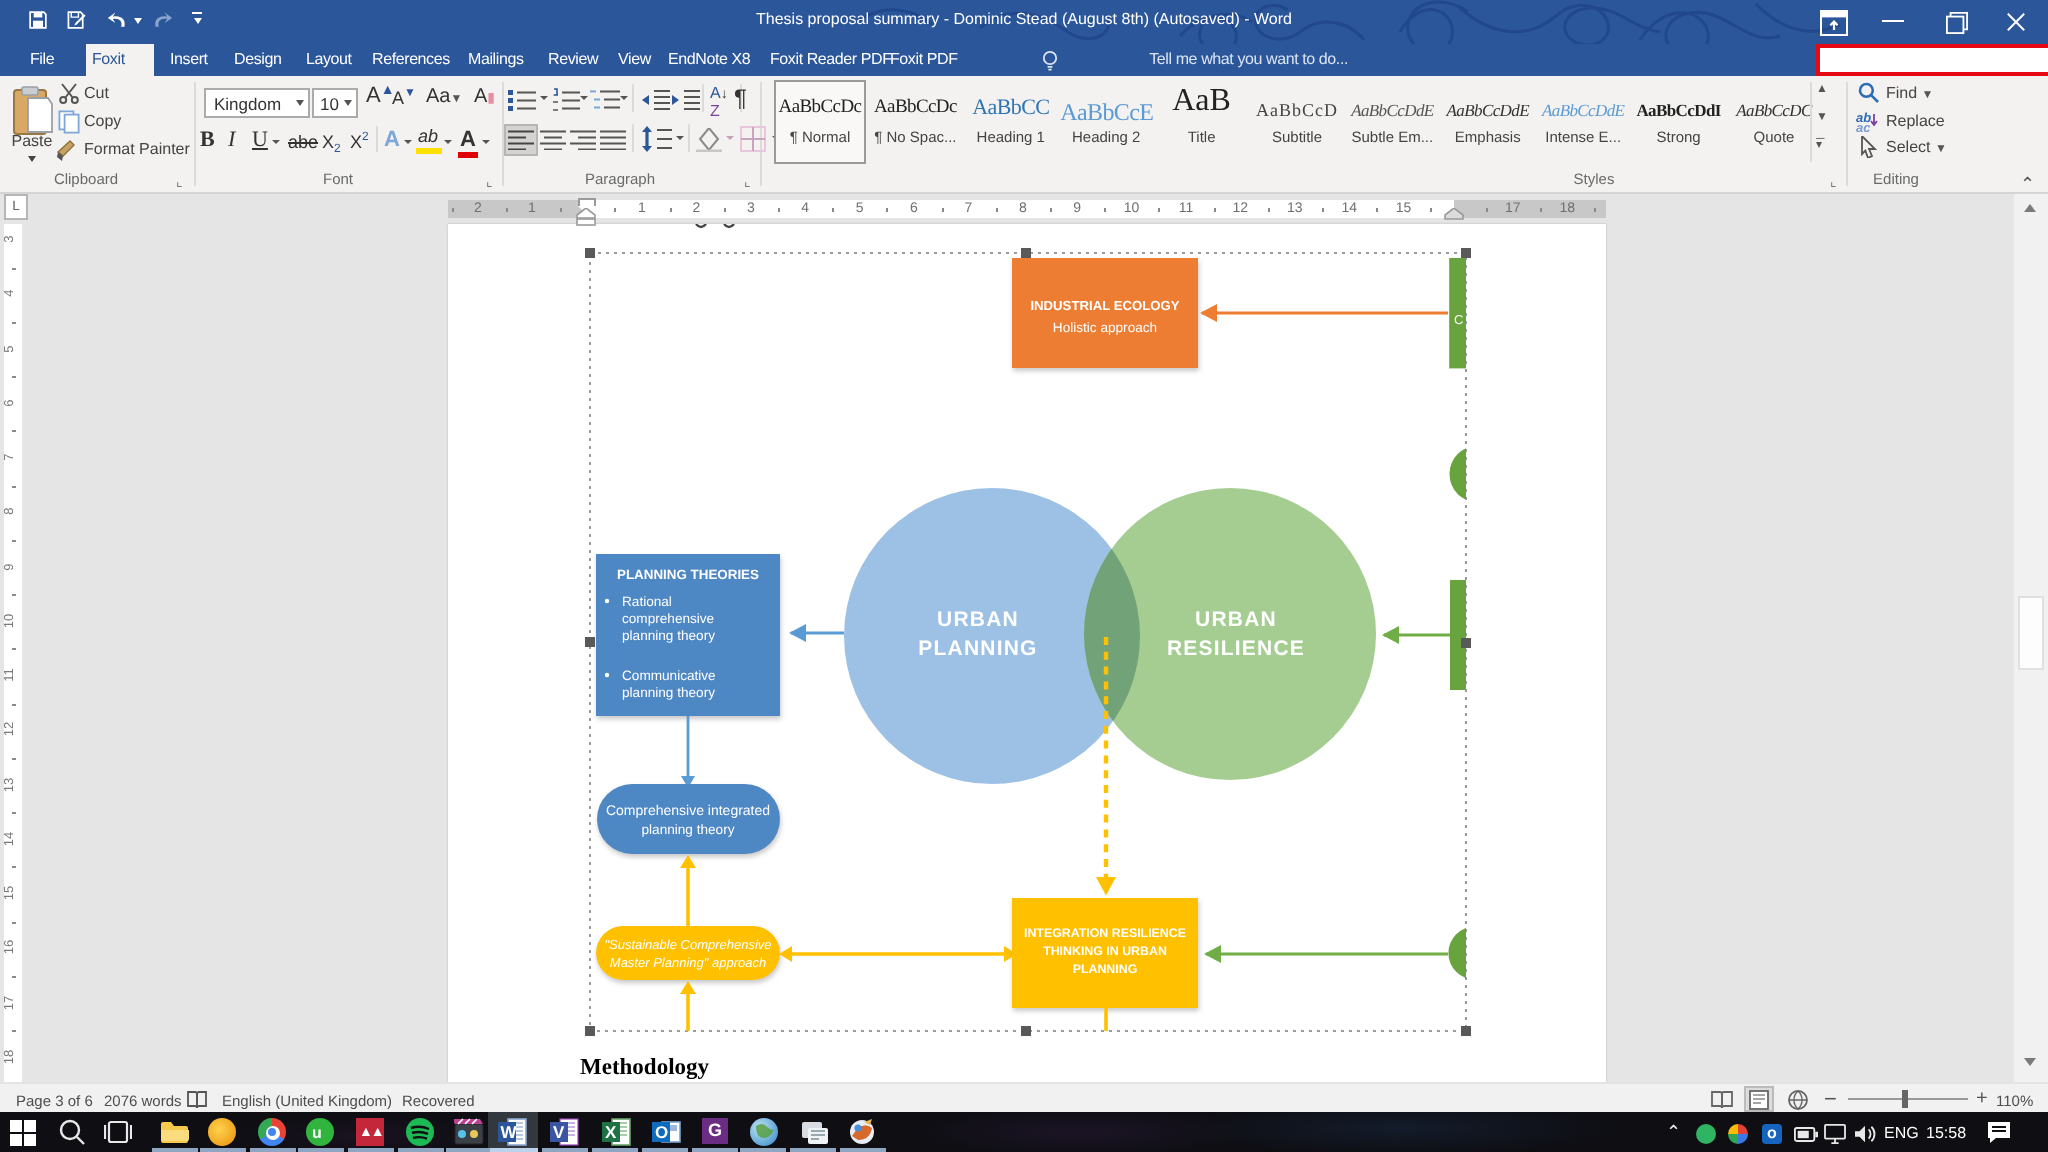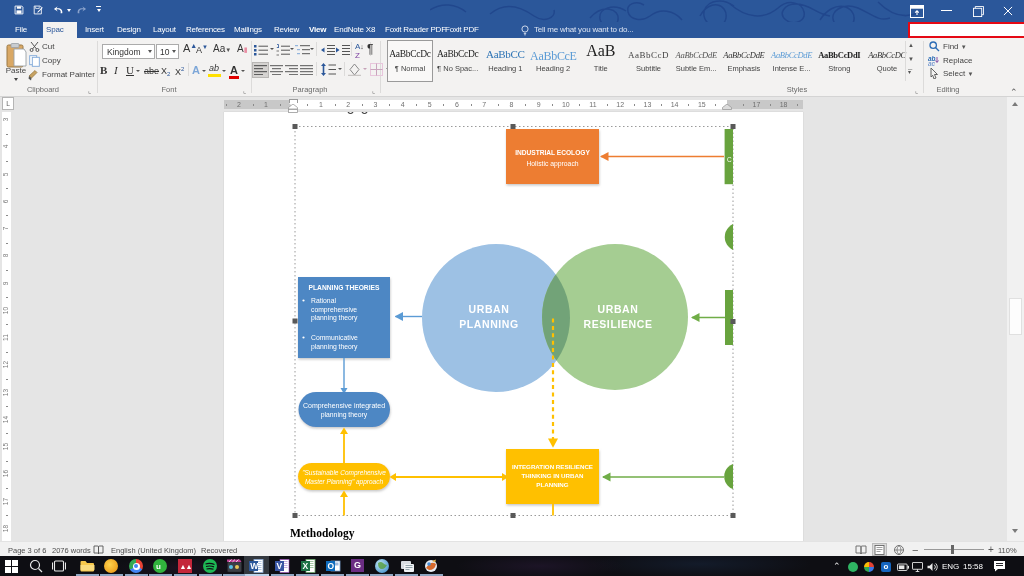--- a/index.html
+++ b/index.html
@@ -53,58 +53,59 @@
     </svg>
   <svg class="abs" style="left:53px;top:5px" width="11" height="10" viewBox="0 0 13 12">
       <path d="M11 10 c 1 -5 -3 -7 -7 -6 l 1.5 -2.5 -4.5 3.3 4.5 3 -1.5 -2.4 c 3.5 -0.8 6 1 5 4.6 Z" fill="#fff"></path>
     </svg>
   <div class="abs" style="left:66.5px;top:8.5px;width:0;height:0;border-left:2.6px solid transparent;border-right:2.6px solid transparent;border-top:3.4px solid #fff"></div>
   <svg class="abs" style="left:76px;top:5px" width="11" height="10" viewBox="0 0 13 12">
       <path d="M2 10 c -1 -5 3 -7 7 -6 l -1.5 -2.5 4.5 3.3 -4.5 3 1.5 -2.4 c -3.5 -0.8 -6 1 -5 4.6 Z" fill="#8ba3cc"></path>
     </svg>
   <div class="abs" style="left:96px;top:6px;width:5px;height:1px;background:#fff"></div>
   <div class="abs" style="left:96.5px;top:9px;width:0;height:0;border-left:2.3px solid transparent;border-right:2.3px solid transparent;border-top:3px solid #fff"></div>
+  <div class="abs" style="left:0;top:5px;width:1024px;text-align:center;color:#fff;font-size:8px">Thesis proposal summary - Dominic Stead (August 8th) (Autosaved) - Word</div>
 
   <svg class="abs" style="left:910px;top:4.5px" width="14" height="13" viewBox="0 0 14 13">
       <rect x="0.5" y="0.5" width="13" height="12" fill="none" stroke="#fff" stroke-width="1"></rect>
       <rect x="0.5" y="0.5" width="13" height="3.2" fill="#fff"></rect>
       <path d="M7 10 V6 M5.2 7.6 L7 5.8 8.8 7.6" stroke="#fff" stroke-width="1.1" fill="none"></path>
     </svg>
   <div class="abs" style="left:941px;top:10px;width:11px;height:1.4px;background:#fff"></div>
   <svg class="abs" style="left:973px;top:6px" width="11" height="11" viewBox="0 0 12 12">
       <g fill="none" stroke="#fff" stroke-width="1">
         <rect x="0.5" y="2.5" width="9" height="9"></rect>
         <path d="M2.5 2.5 v-2 h9 v9 h-2"></path>
       </g>
     </svg>
   <svg class="abs" style="left:1003px;top:6px" width="10" height="10" viewBox="0 0 11 11">
       <path d="M1 1 L10 10 M10 1 L1 10" stroke="#fff" stroke-width="1.1"></path>
     </svg>
 </div>
 <div id="tabrow" class="abs">
   <div class="tab" style="left:15px;">File</div>
   <div class="abs" style="left:43px;top:0;width:34px;height:16px;background:#f3f2f1"></div>
-  <div class="tab" style="left:46px;color:#2b579a;">Spac</div>
+  <div class="tab" style="left:46px;color:#2b579a;">Foxit</div>
   <div class="tab" style="left:85px;">Insert</div>
   <div class="tab" style="left:117px;">Design</div>
   <div class="tab" style="left:153px;">Layout</div>
   <div class="tab" style="left:186px;">References</div>
   <div class="tab" style="left:234px;">Mailings</div>
   <div class="tab" style="left:274px;">Review</div>
-  <div class="tab" style="left:309px;font-weight:bold;">View</div>
+  <div class="tab" style="left:309px;">View</div>
   <div class="tab" style="left:334px;">EndNote X8</div>
   <div class="tab" style="left:385px;">Foxit Reader PDF</div>
   <div class="tab" style="left:445px;">Foxit PDF</div>
   <svg class="abs" style="left:520px;top:3px" width="10" height="11" viewBox="0 0 10 11">
       <g fill="none" stroke="#dce4f2" stroke-width="0.9">
         <circle cx="5" cy="4" r="3.1"></circle>
         <path d="M3.8 8.4 h2.4 M4.2 9.8 h1.6"></path>
       </g>
     </svg>
-  <div class="tab" style="left:534px;width:140px;text-align:left;color:#dce4f2;">Tell me what you want to do...</div>
+  <div class="tab" style="left:534px;width:140px;text-align:right;color:#dce4f2;">Tell me what you want to do...</div>
   <div class="abs" style="left:908px;top:0;width:116px;height:16px;background:#fff;border:2px solid #e50914;border-right:none"></div>
 </div>
 <div id="ribbon" class="abs">
 
   <svg class="abs" style="left:6px;top:5px" width="21" height="26" viewBox="0 0 21 26">
     <rect x="1" y="2" width="16" height="22" rx="1.5" fill="#d9a865" stroke="#9a7844" stroke-width="1"></rect>
     <rect x="5" y="0.5" width="8" height="4" rx="1" fill="#c9cdd1" stroke="#9aa0a6" stroke-width="0.8"></rect>
     <path d="M8 6 h10 l2 3 v14 h-12 Z" fill="#fff" stroke="#9aa0a6" stroke-width="0.9"></path>
   </svg>
   <div class="abs" style="left:0px;top:28px;width:32px;text-align:center;font-size:8px;color:#444">Paste</div>

